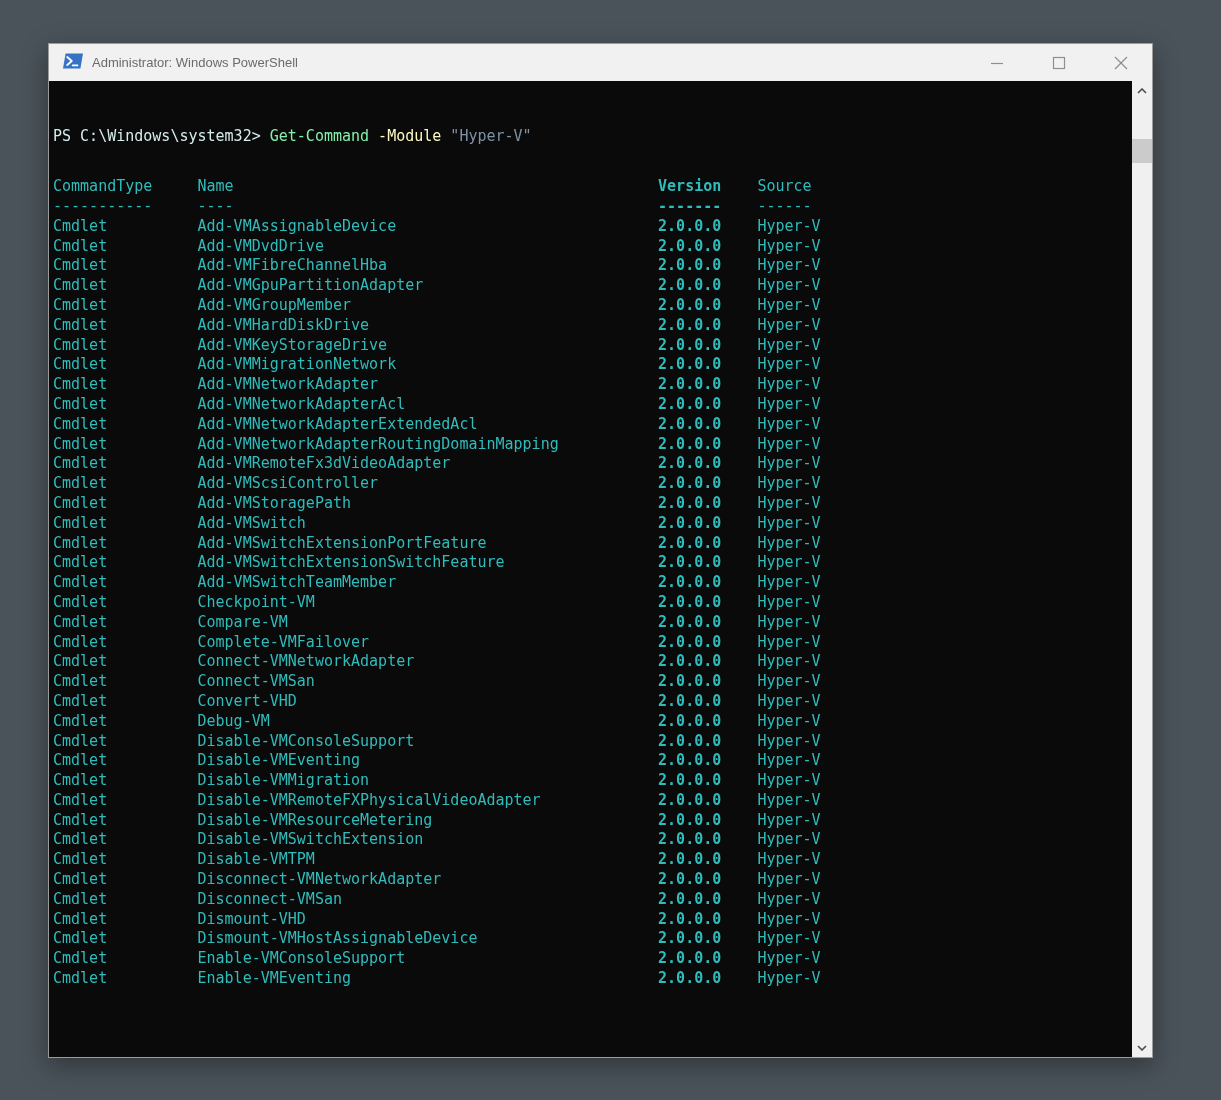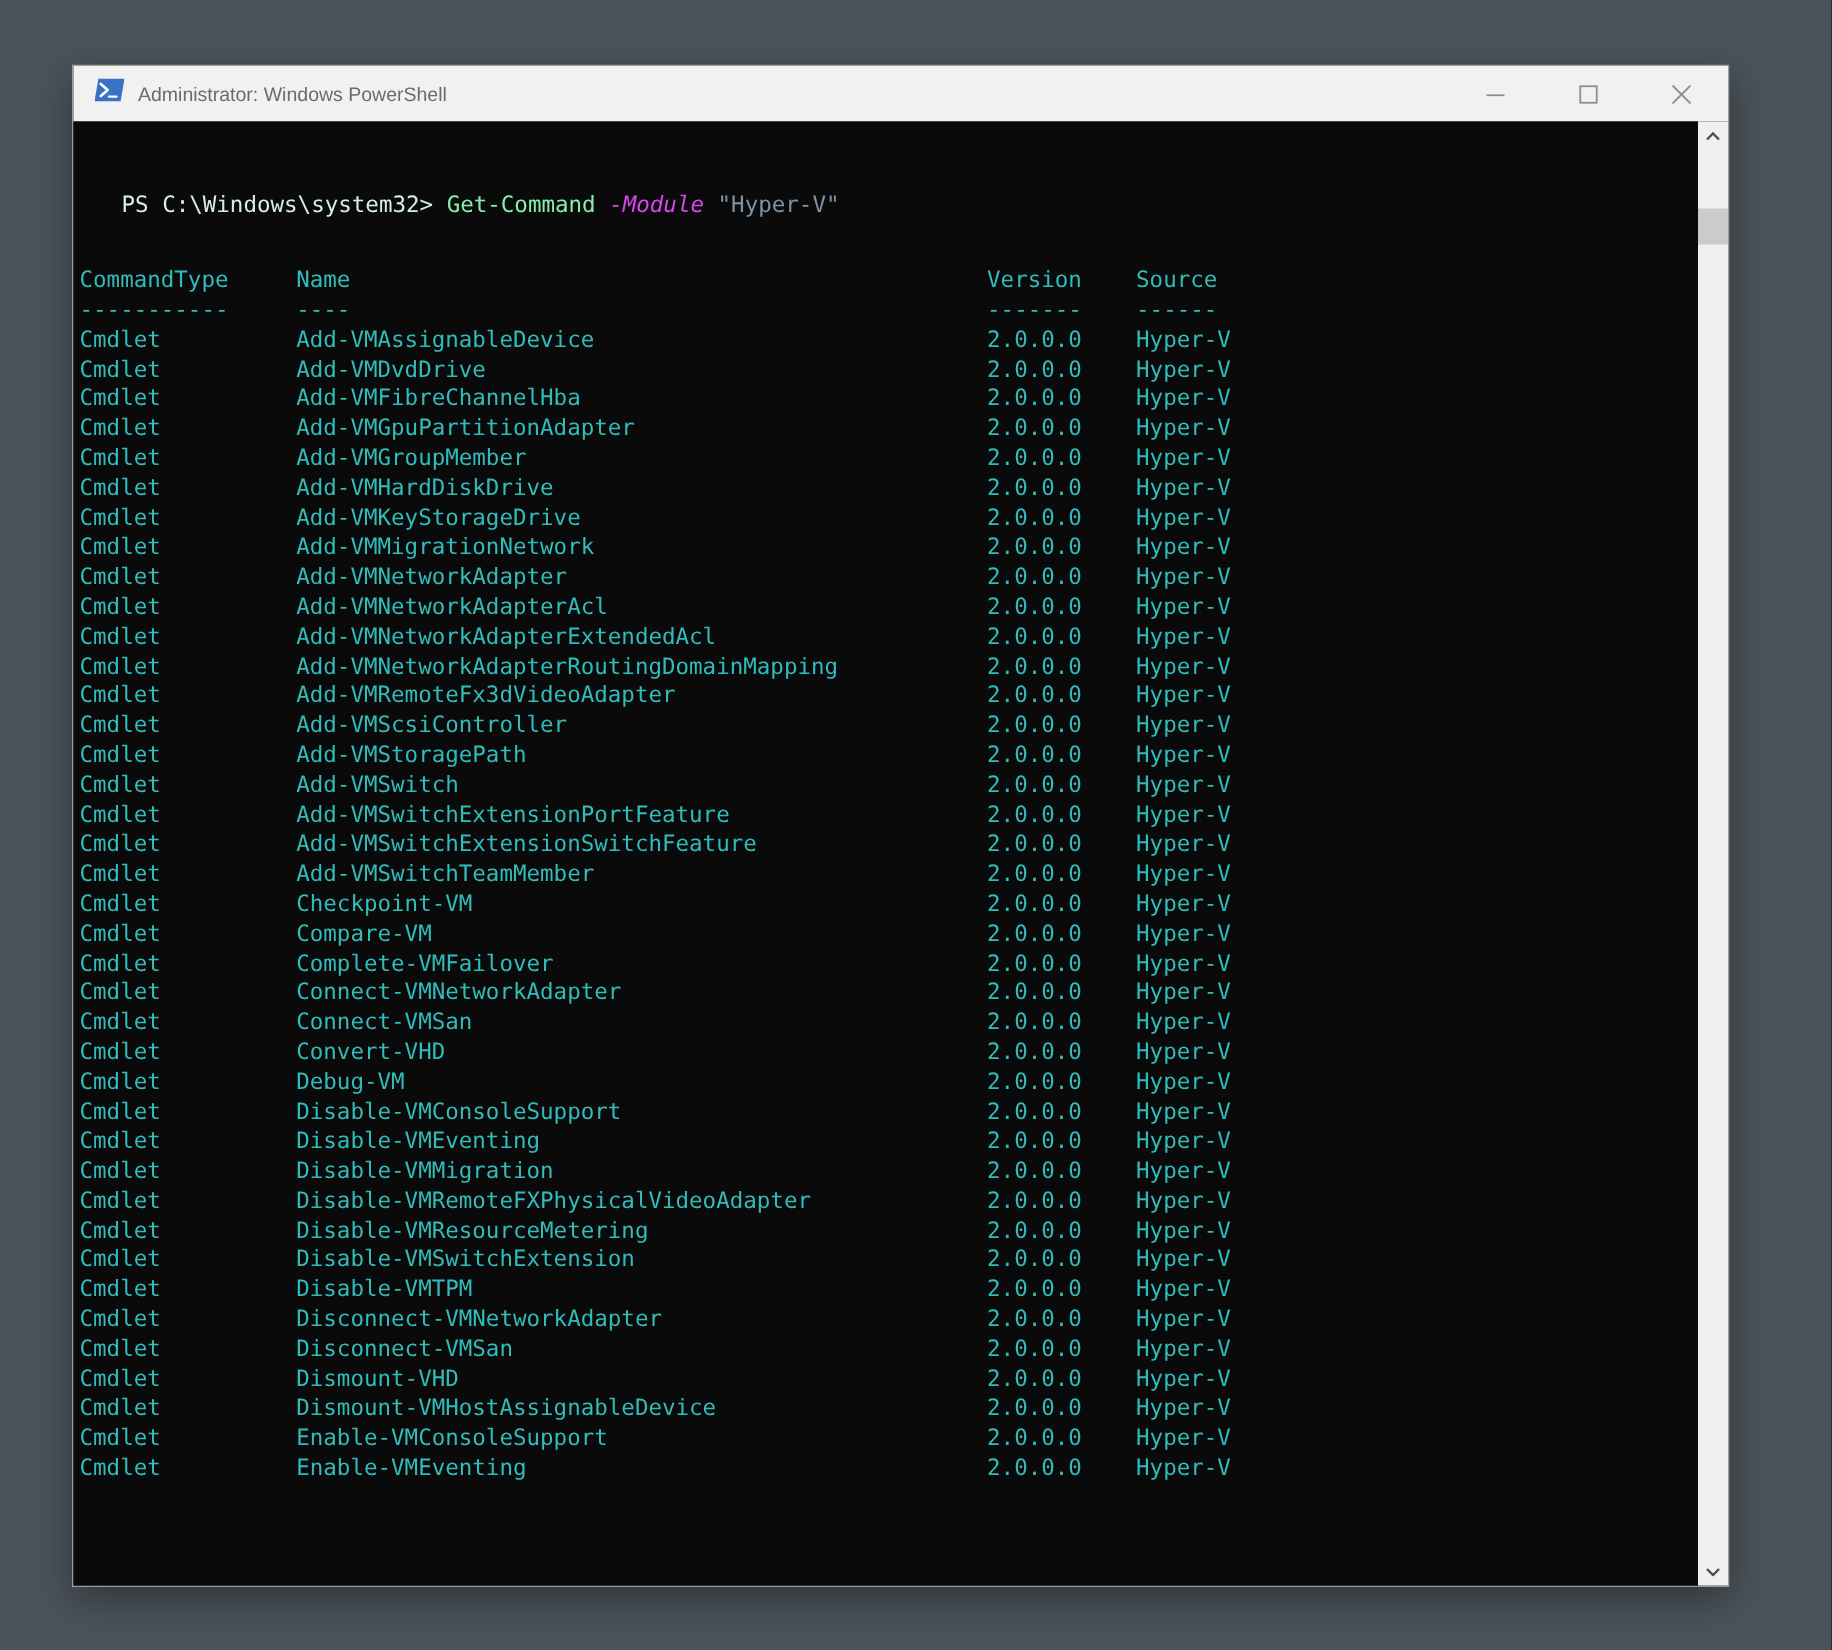--- a/index.html
+++ b/index.html
@@ -48,25 +48,25 @@
     padding:6px 0 0 4px;
     overflow:hidden;
     font-family:"DejaVu Sans Mono", monospace;
     font-size:15px;
     line-height:19.8px;
     color:#31BCBC;
   }
   .line{height:19.8px;white-space:pre;}
   .col-type{display:inline-block;width:16ch;margin-top:11px;}
   .col-name{display:inline-block;width:51ch;}
-  .col-version{display:inline-block;width:11ch;}
+  .col-version{display:inline-block;width:11ch;font-weight:bold;}
   .col-source{display:inline-block;}
-  .t-prompt{color:#D7EDED;margin-left:28px;}
+  .t-prompt{color:#D7EDED;}
   .t-command{color:#86efac;}
-  .t-param{color:#d946ef;font-style:italic;}
+  .t-param{color:#fef9c3;}
   .t-string{color:#7E93A6;}
   .scrollbar{
     flex:0 0 20px;width:20px;
     background:#F0F0F0;
     position:relative;
   }
   .sb-btn{
     position:absolute;left:0;width:20px;height:19px;
     display:flex;align-items:center;justify-content:center;
   }

